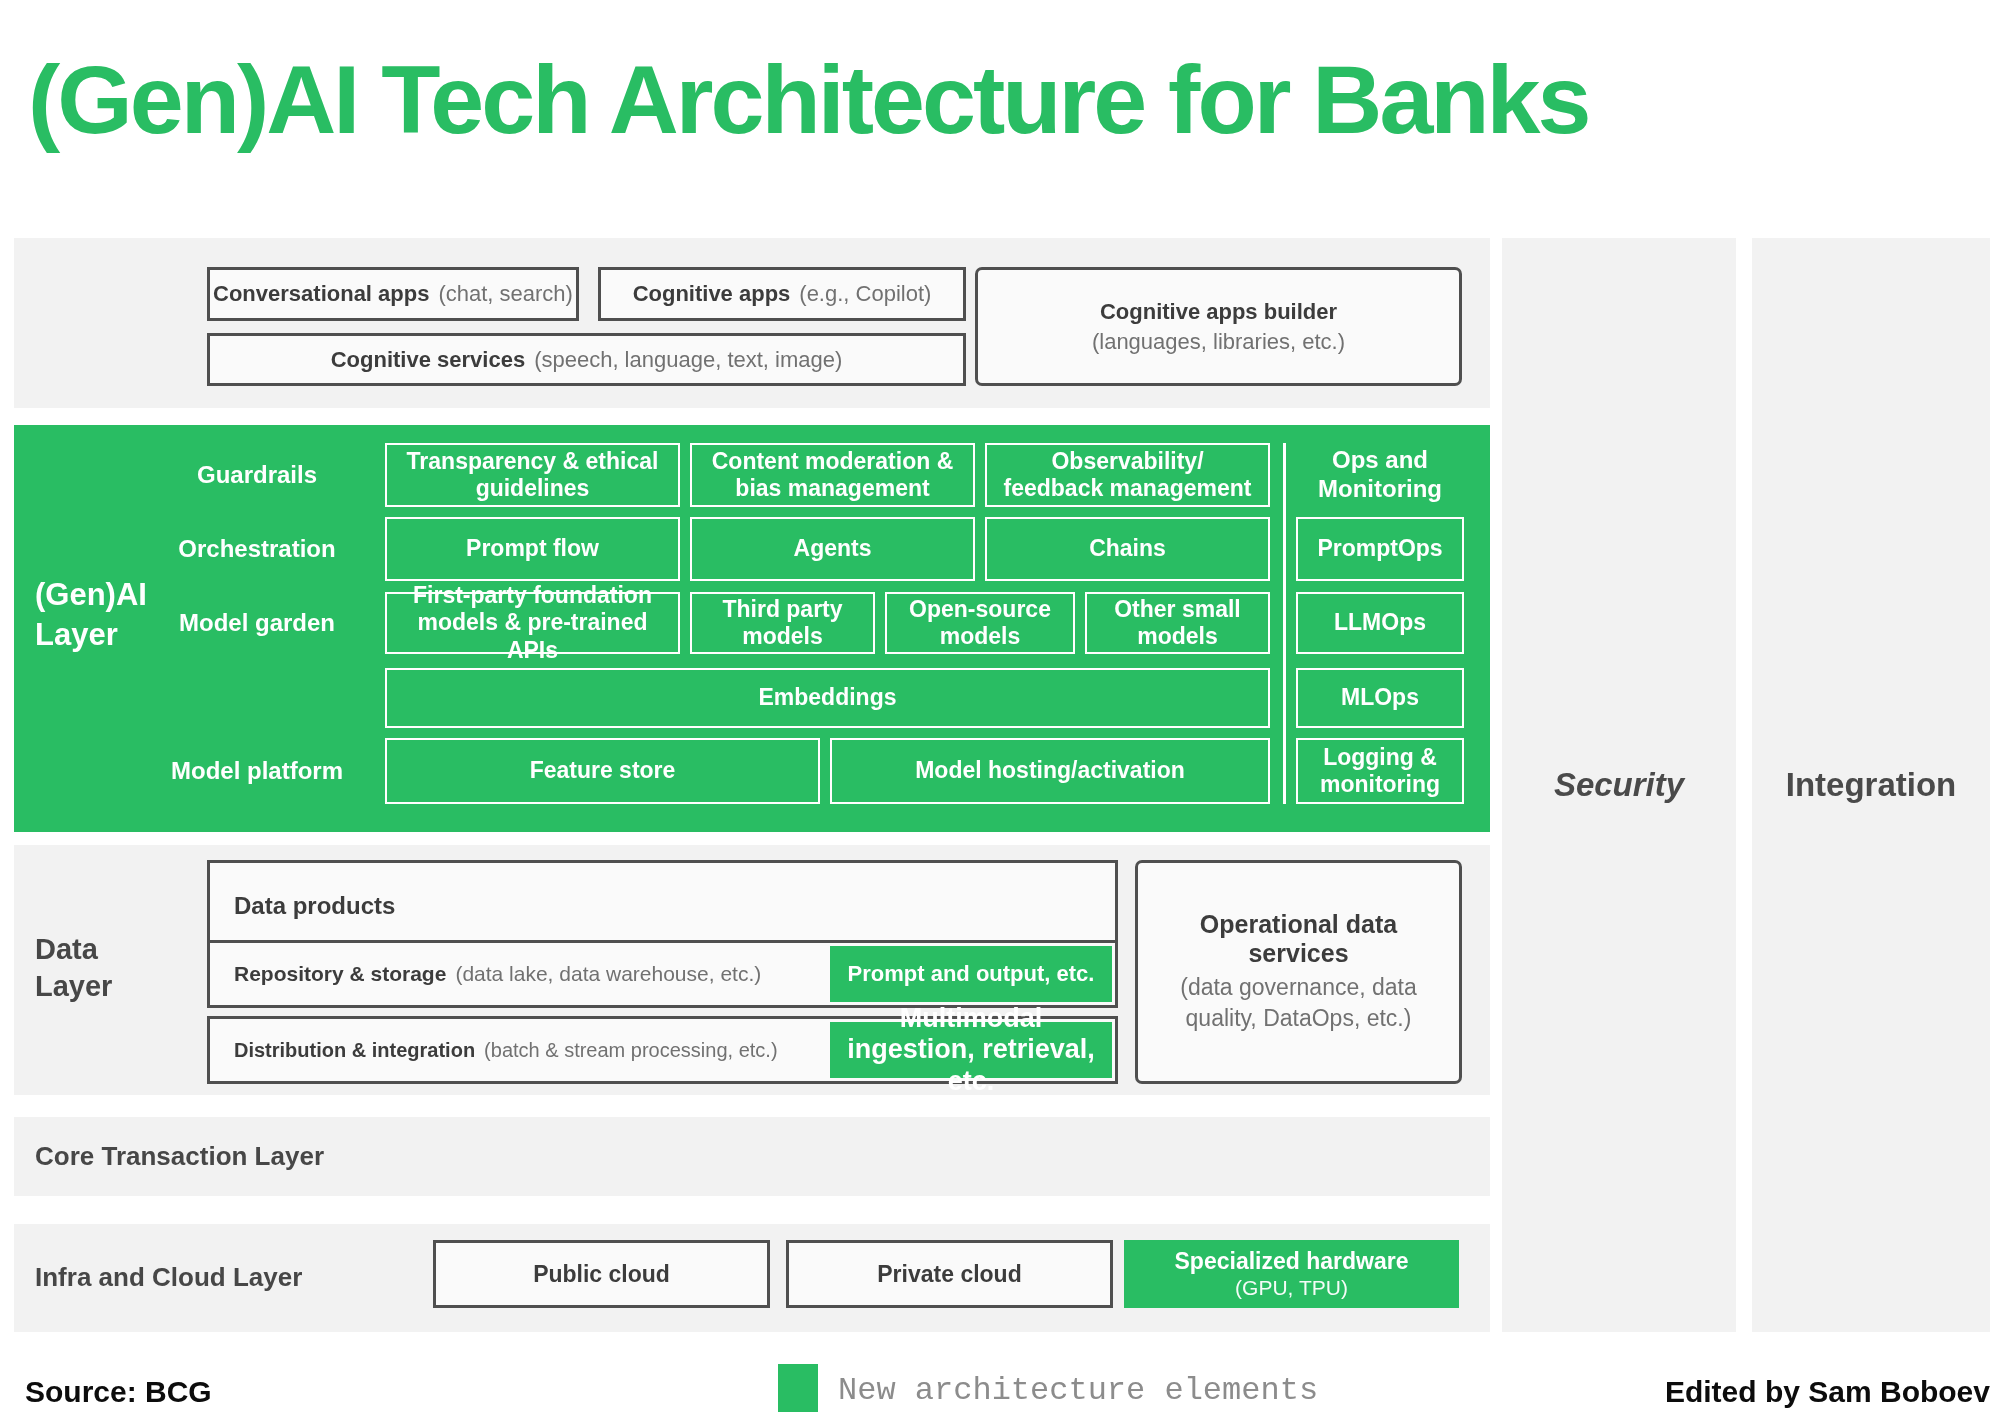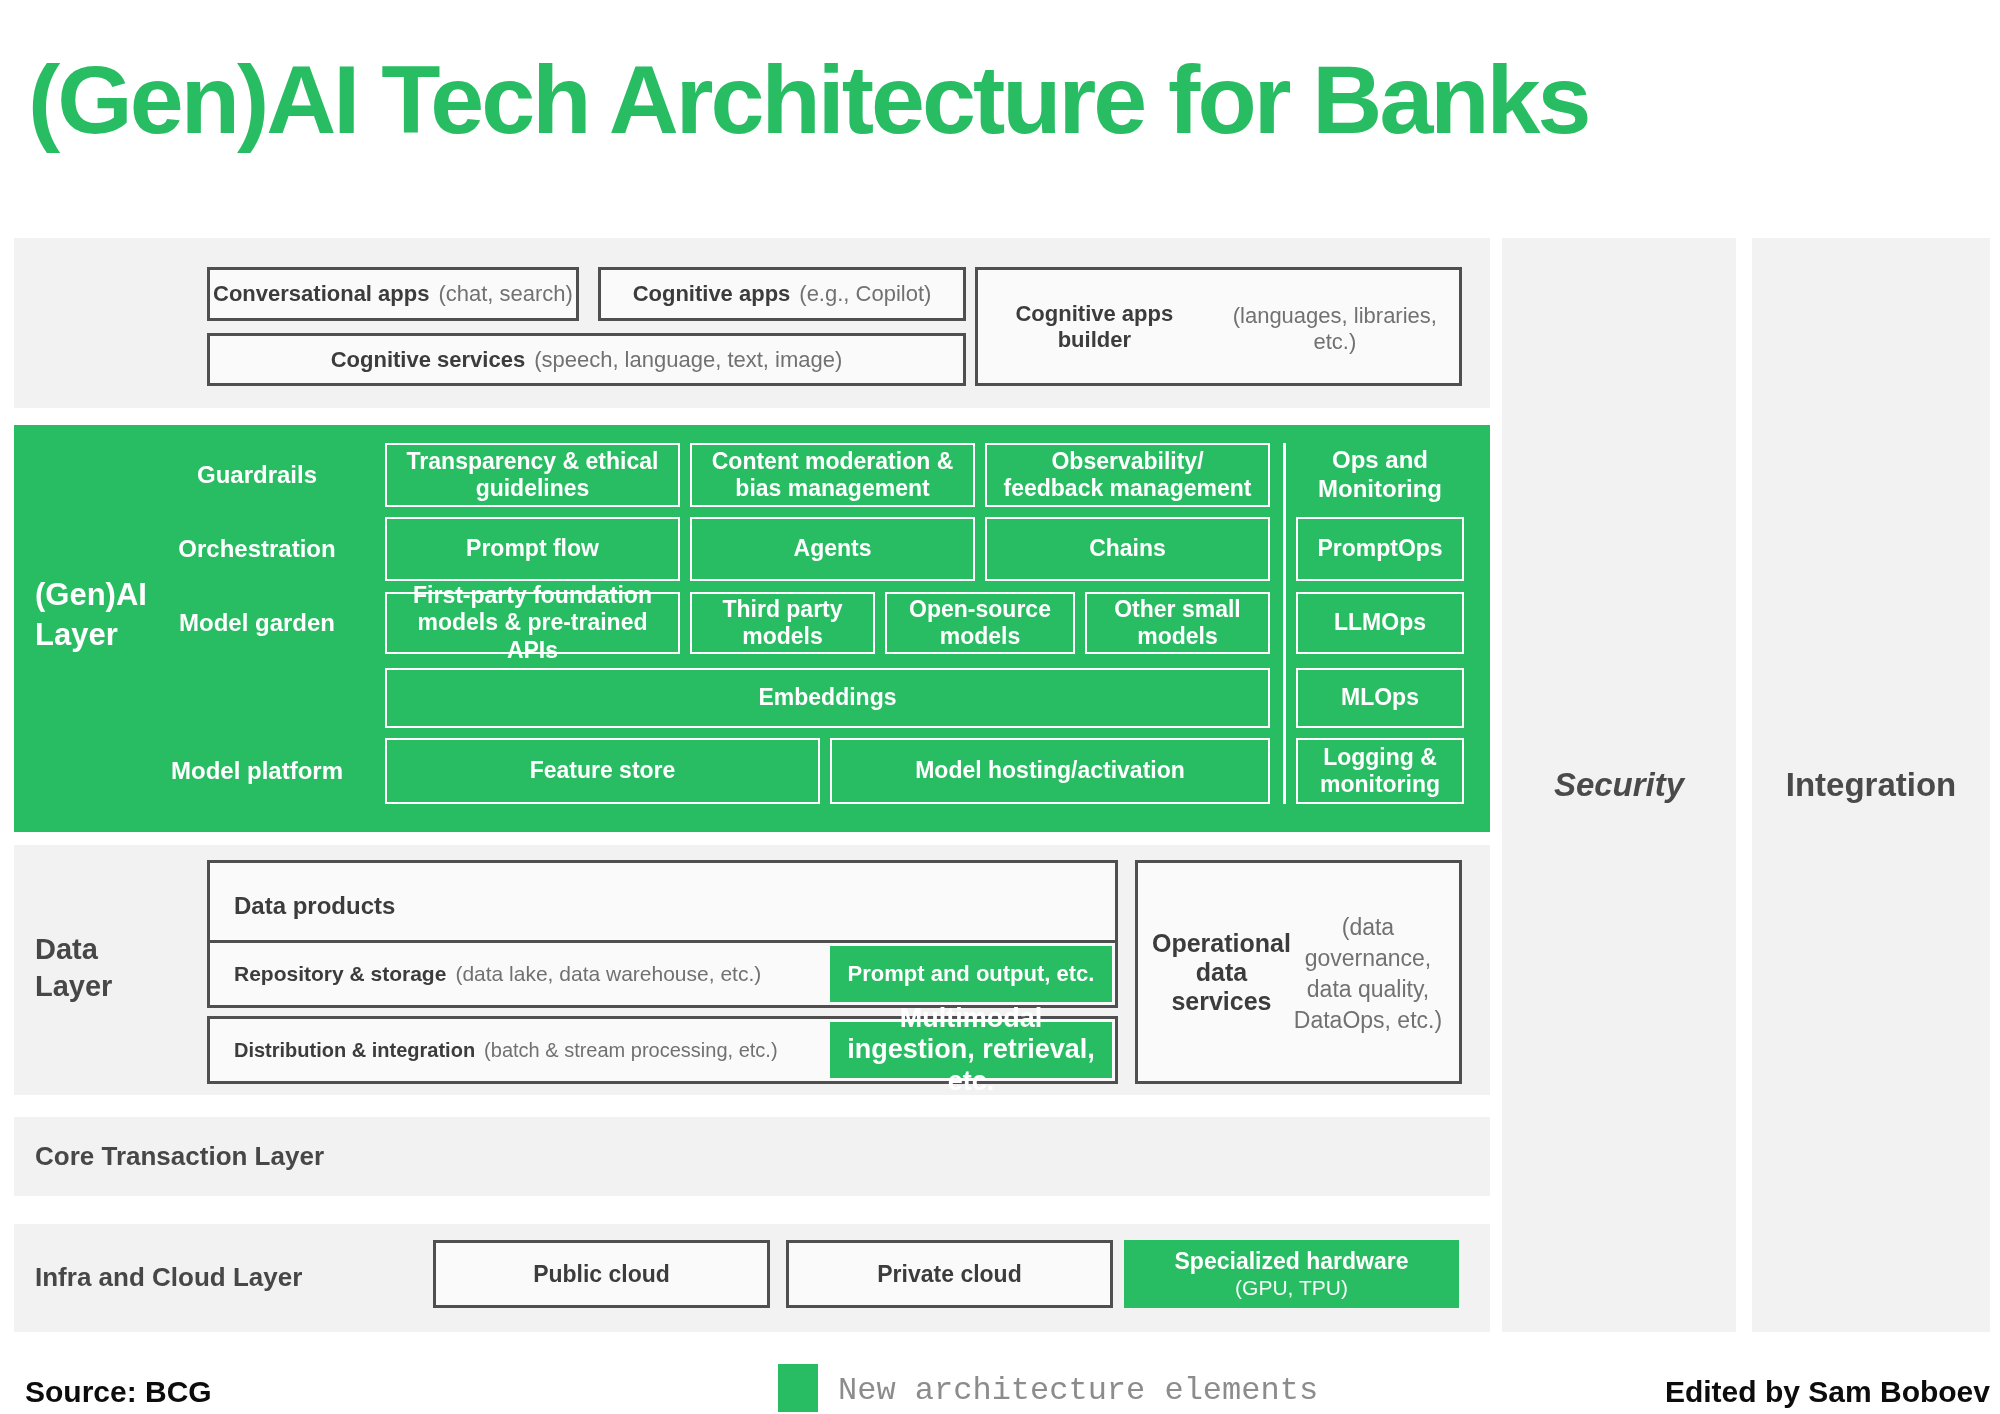--- a/index.html
+++ b/index.html
@@ -14,21 +14,21 @@
 
   .sec-label{position:absolute;font-weight:bold;color:#474747;font-size:29px;line-height:1.28;}
   .sec-label.big{font-size:26px;display:flex;align-items:center;}
 
   
   .box{position:absolute;border:3px solid #4f4f4f;background:#fafafa;box-sizing:border-box;
        display:flex;align-items:center;justify-content:center;text-align:center;}
   .box .b{font-weight:bold;color:#3c3c3c;}
   .box .n{color:#717171;margin-left:9px;}
   .box.left{justify-content:flex-start;text-align:left;padding-left:24px;}
-  .box.stack{flex-direction:row;}
+  .box.stack{flex-direction:column;border-radius:7px;}
   .box.stack .n{margin-left:0;margin-top:4px;}
   .smartbox{font-size:22px;}
 
   
   .gbox{position:absolute;border:2.5px solid #ffffff;box-sizing:border-box;color:#ffffff;
         font-weight:bold;font-size:23px;line-height:1.18;padding:0 16px;
         display:flex;align-items:center;justify-content:center;text-align:center;}
   .glabel{position:absolute;display:flex;align-items:center;justify-content:center;
           text-align:center;color:#ffffff;font-weight:bold;font-size:24px;line-height:1.2;}
 

